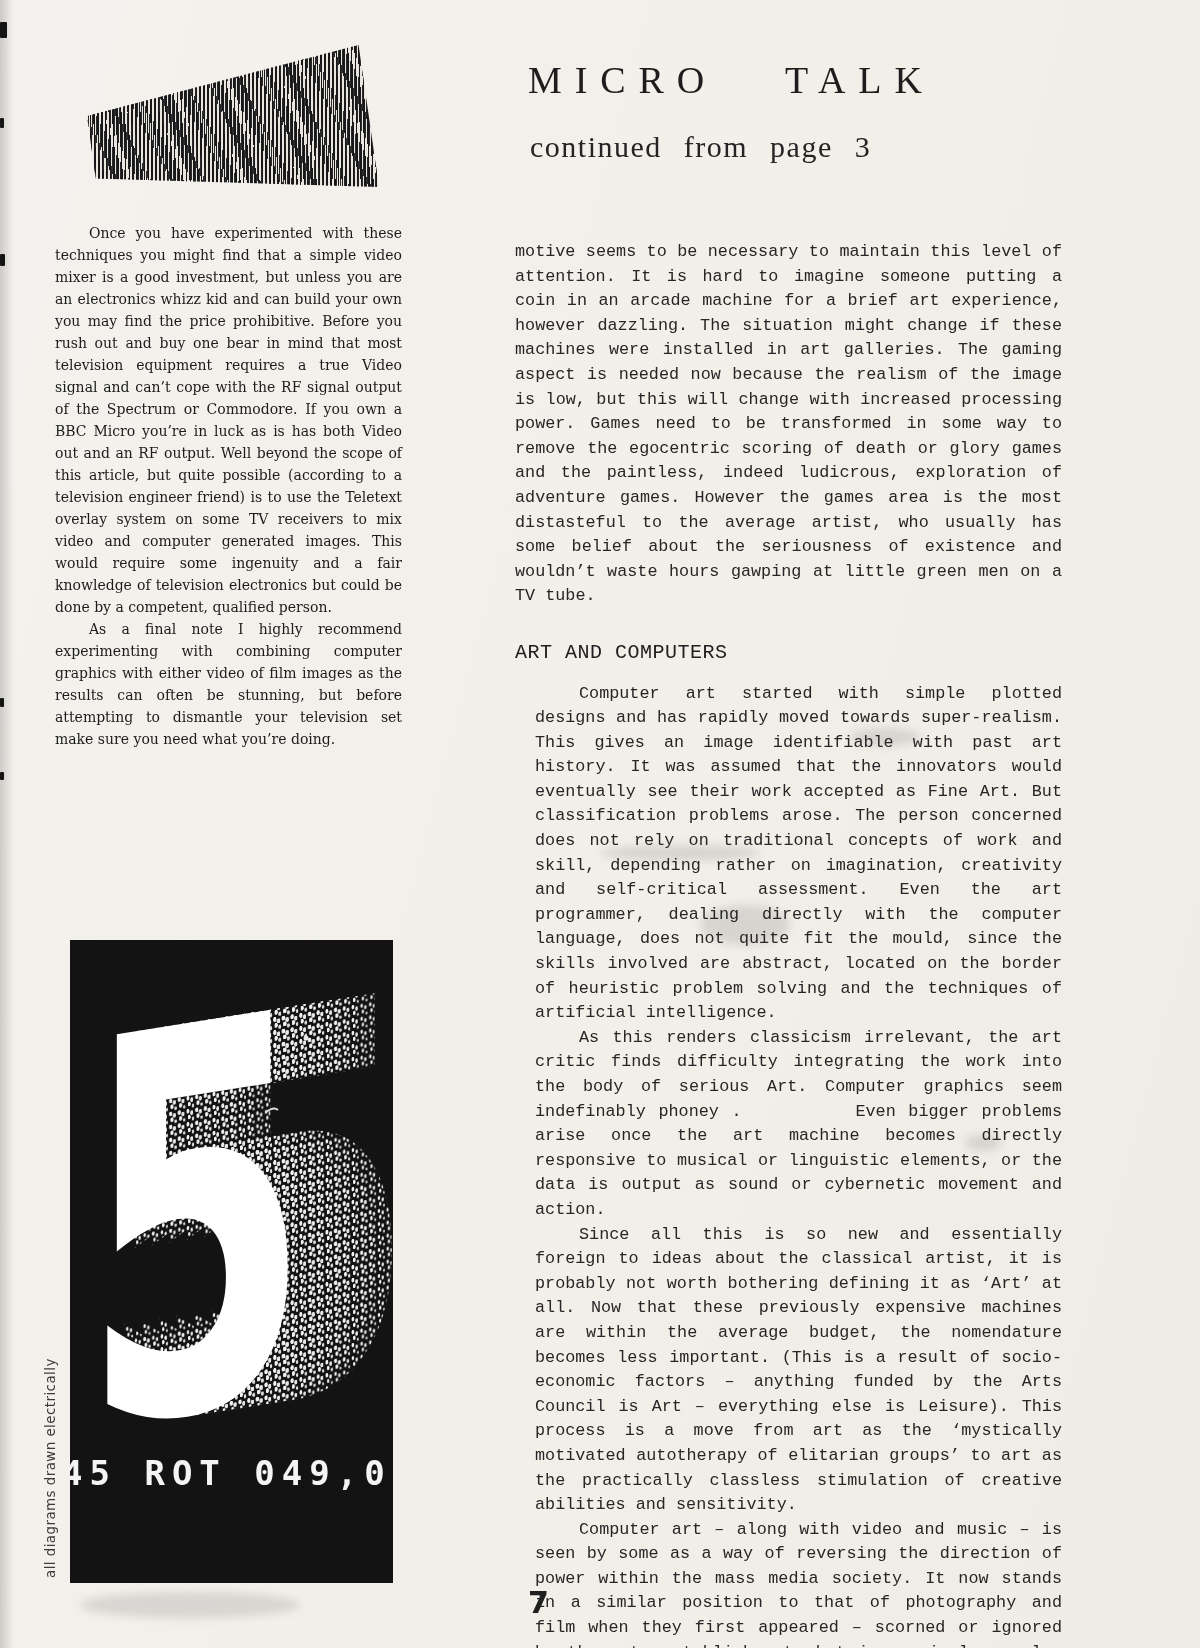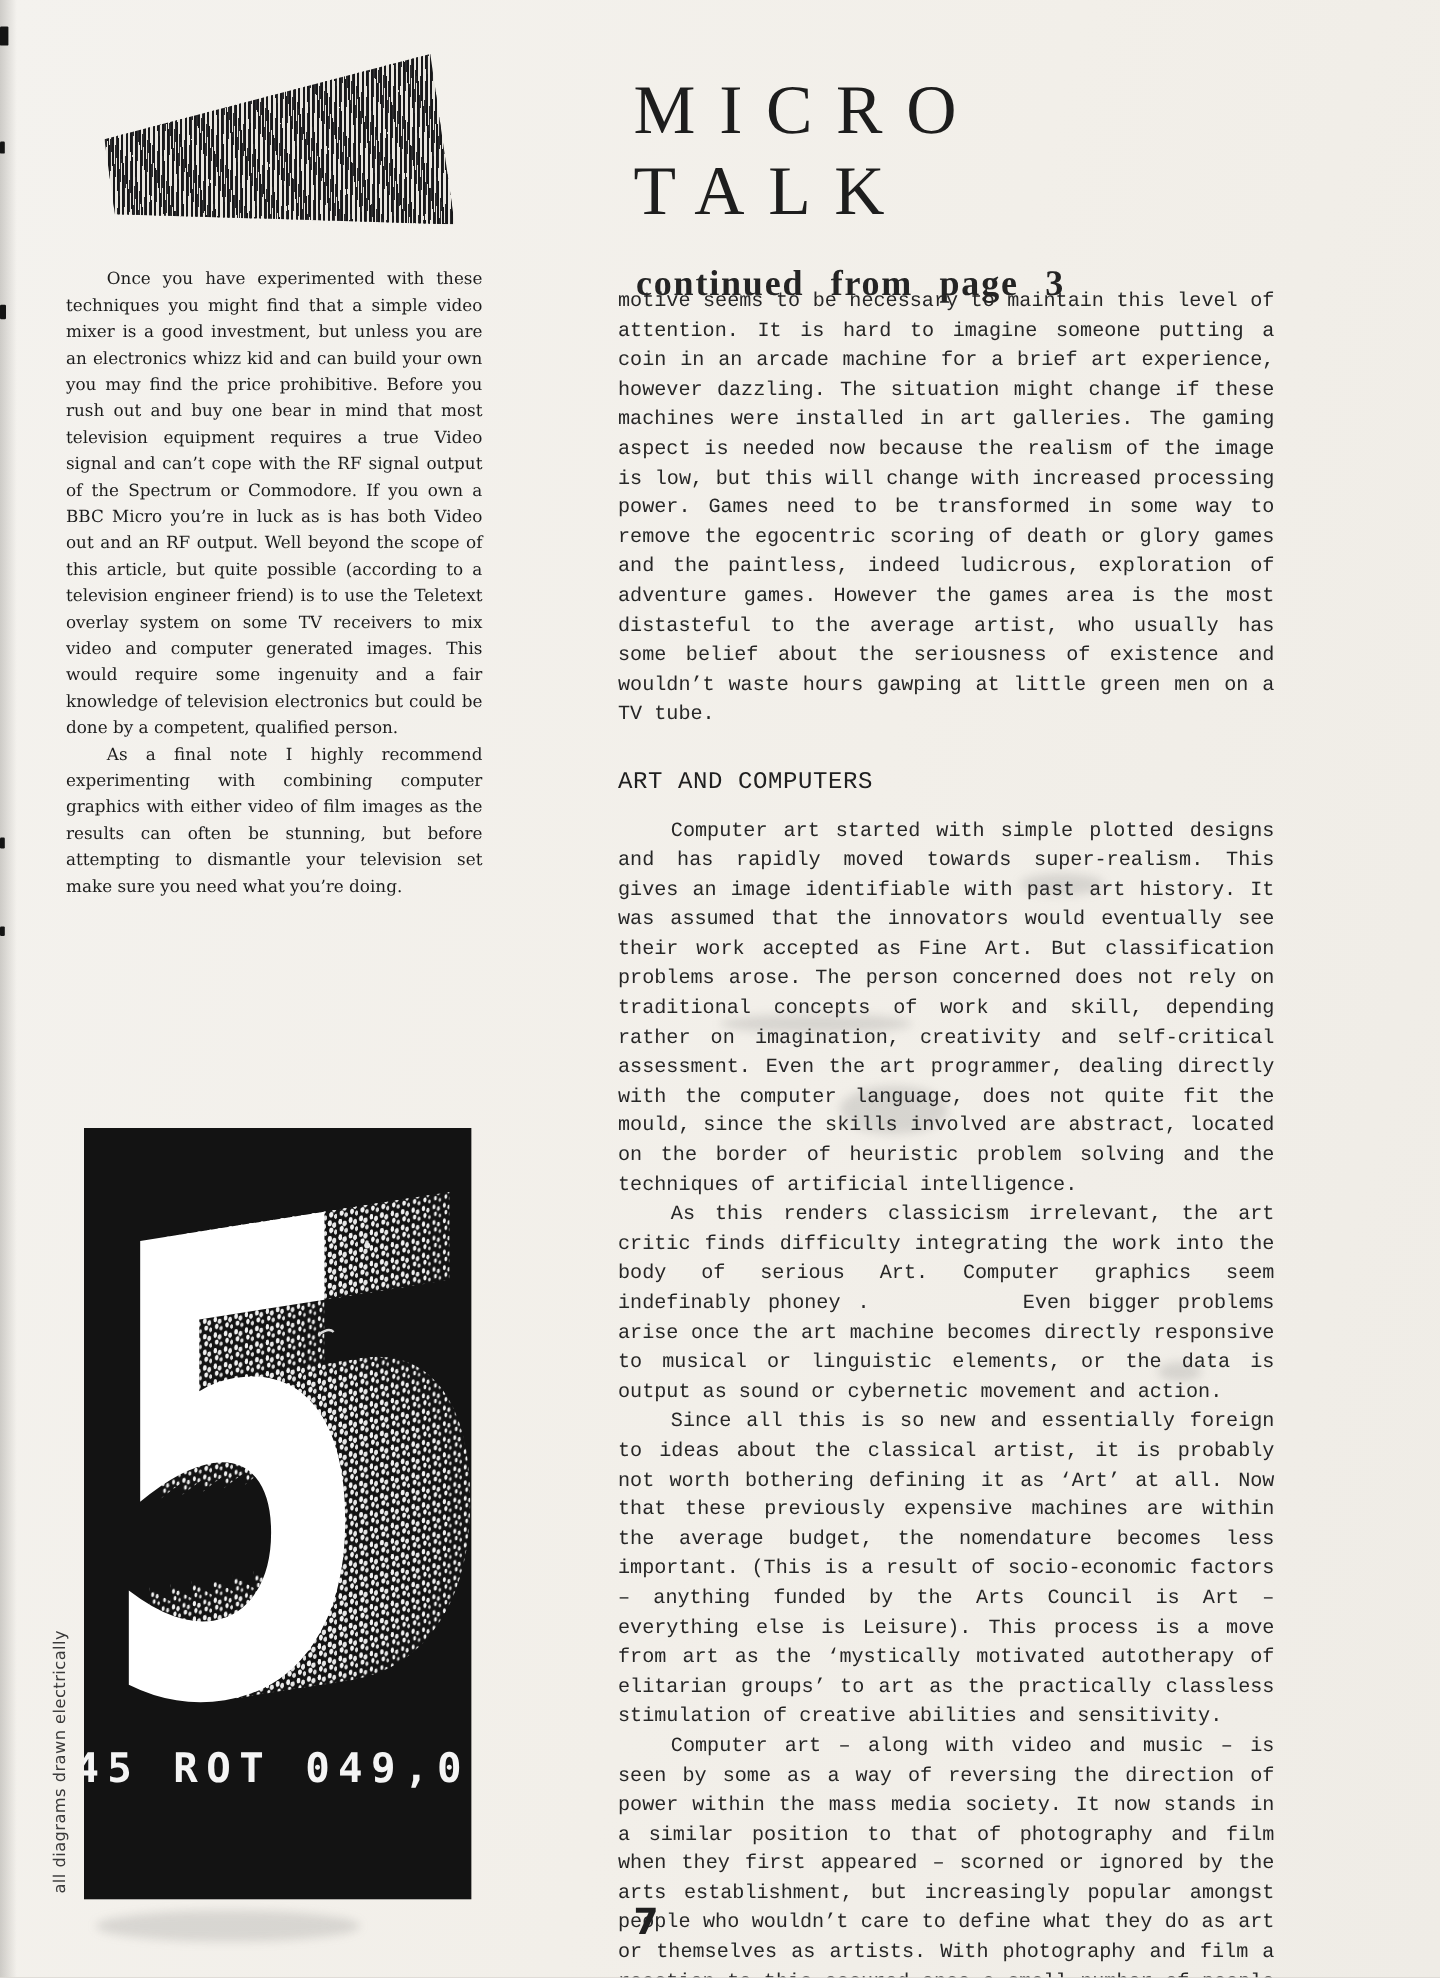--- a/index.html
+++ b/index.html
@@ -24,42 +24,42 @@
     clip-path:polygon(0% 50%,93% 0%,100% 100%,3% 94%);
     background:
       repeating-linear-gradient(89deg,#18181a 0px,#18181a 1.6px,rgba(0,0,0,0) 1.6px,rgba(0,0,0,0) 3.8px),
       repeating-linear-gradient(93deg,#2a2a2c 0px,#2a2a2c 1.4px,rgba(0,0,0,0) 1.4px,rgba(0,0,0,0) 4.4px),
       #e9e6e0;
   }
 
   .masthead{position:absolute;left:528px;top:58px;width:560px;}
   .masthead h1{
     margin:0;font-family:"Liberation Serif", serif;font-weight:400;
-    font-size:58px;letter-spacing:.34em;word-spacing:46px;color:#1d1d1d;
+    font-size:38px;letter-spacing:.34em;word-spacing:46px;color:#1d1d1d;
   }
   .masthead h2{
-    margin:28px 0 0 2px;font-family:"Liberation Serif", serif;font-weight:700;
+    margin:28px 0 0 2px;font-family:"Liberation Serif", serif;font-weight:400;
     font-size:30px;letter-spacing:.05em;word-spacing:13px;color:#242424;
   }
 
   .col-left{
     position:absolute;left:55px;top:222px;width:347px;
     font-family:"DejaVu Serif", serif;font-weight:400;
     font-size:14px;line-height:22px;text-align:justify;color:#1c1c1c;
   }
   .col-left p{margin:0;}
   .col-left p.ind{text-indent:34px;}
 
   .col-right{
     position:absolute;left:515px;top:240px;width:547px;
     font-family:Liberation Mono, monospace;
     font-size:16.8px;line-height:24.6px;text-align:justify;color:#262626;
   }
   .col-right p{margin:0;}
-  .col-right p.ind{text-indent:44px;}
+  .col-right p.ind{text-indent:44px;margin-left:20px;}
   .col-right h3{
     margin:32px 0 16px 0;font-weight:400;font-size:20px;
     letter-spacing:.5px;color:#202020;
   }
 
   .figure-box{position:absolute;left:70px;top:940px;width:356px;height:643px;}
   .figure-box svg{display:block;}
 
   .side-note{
     position:absolute;left:42px;top:1578px;width:305px;

